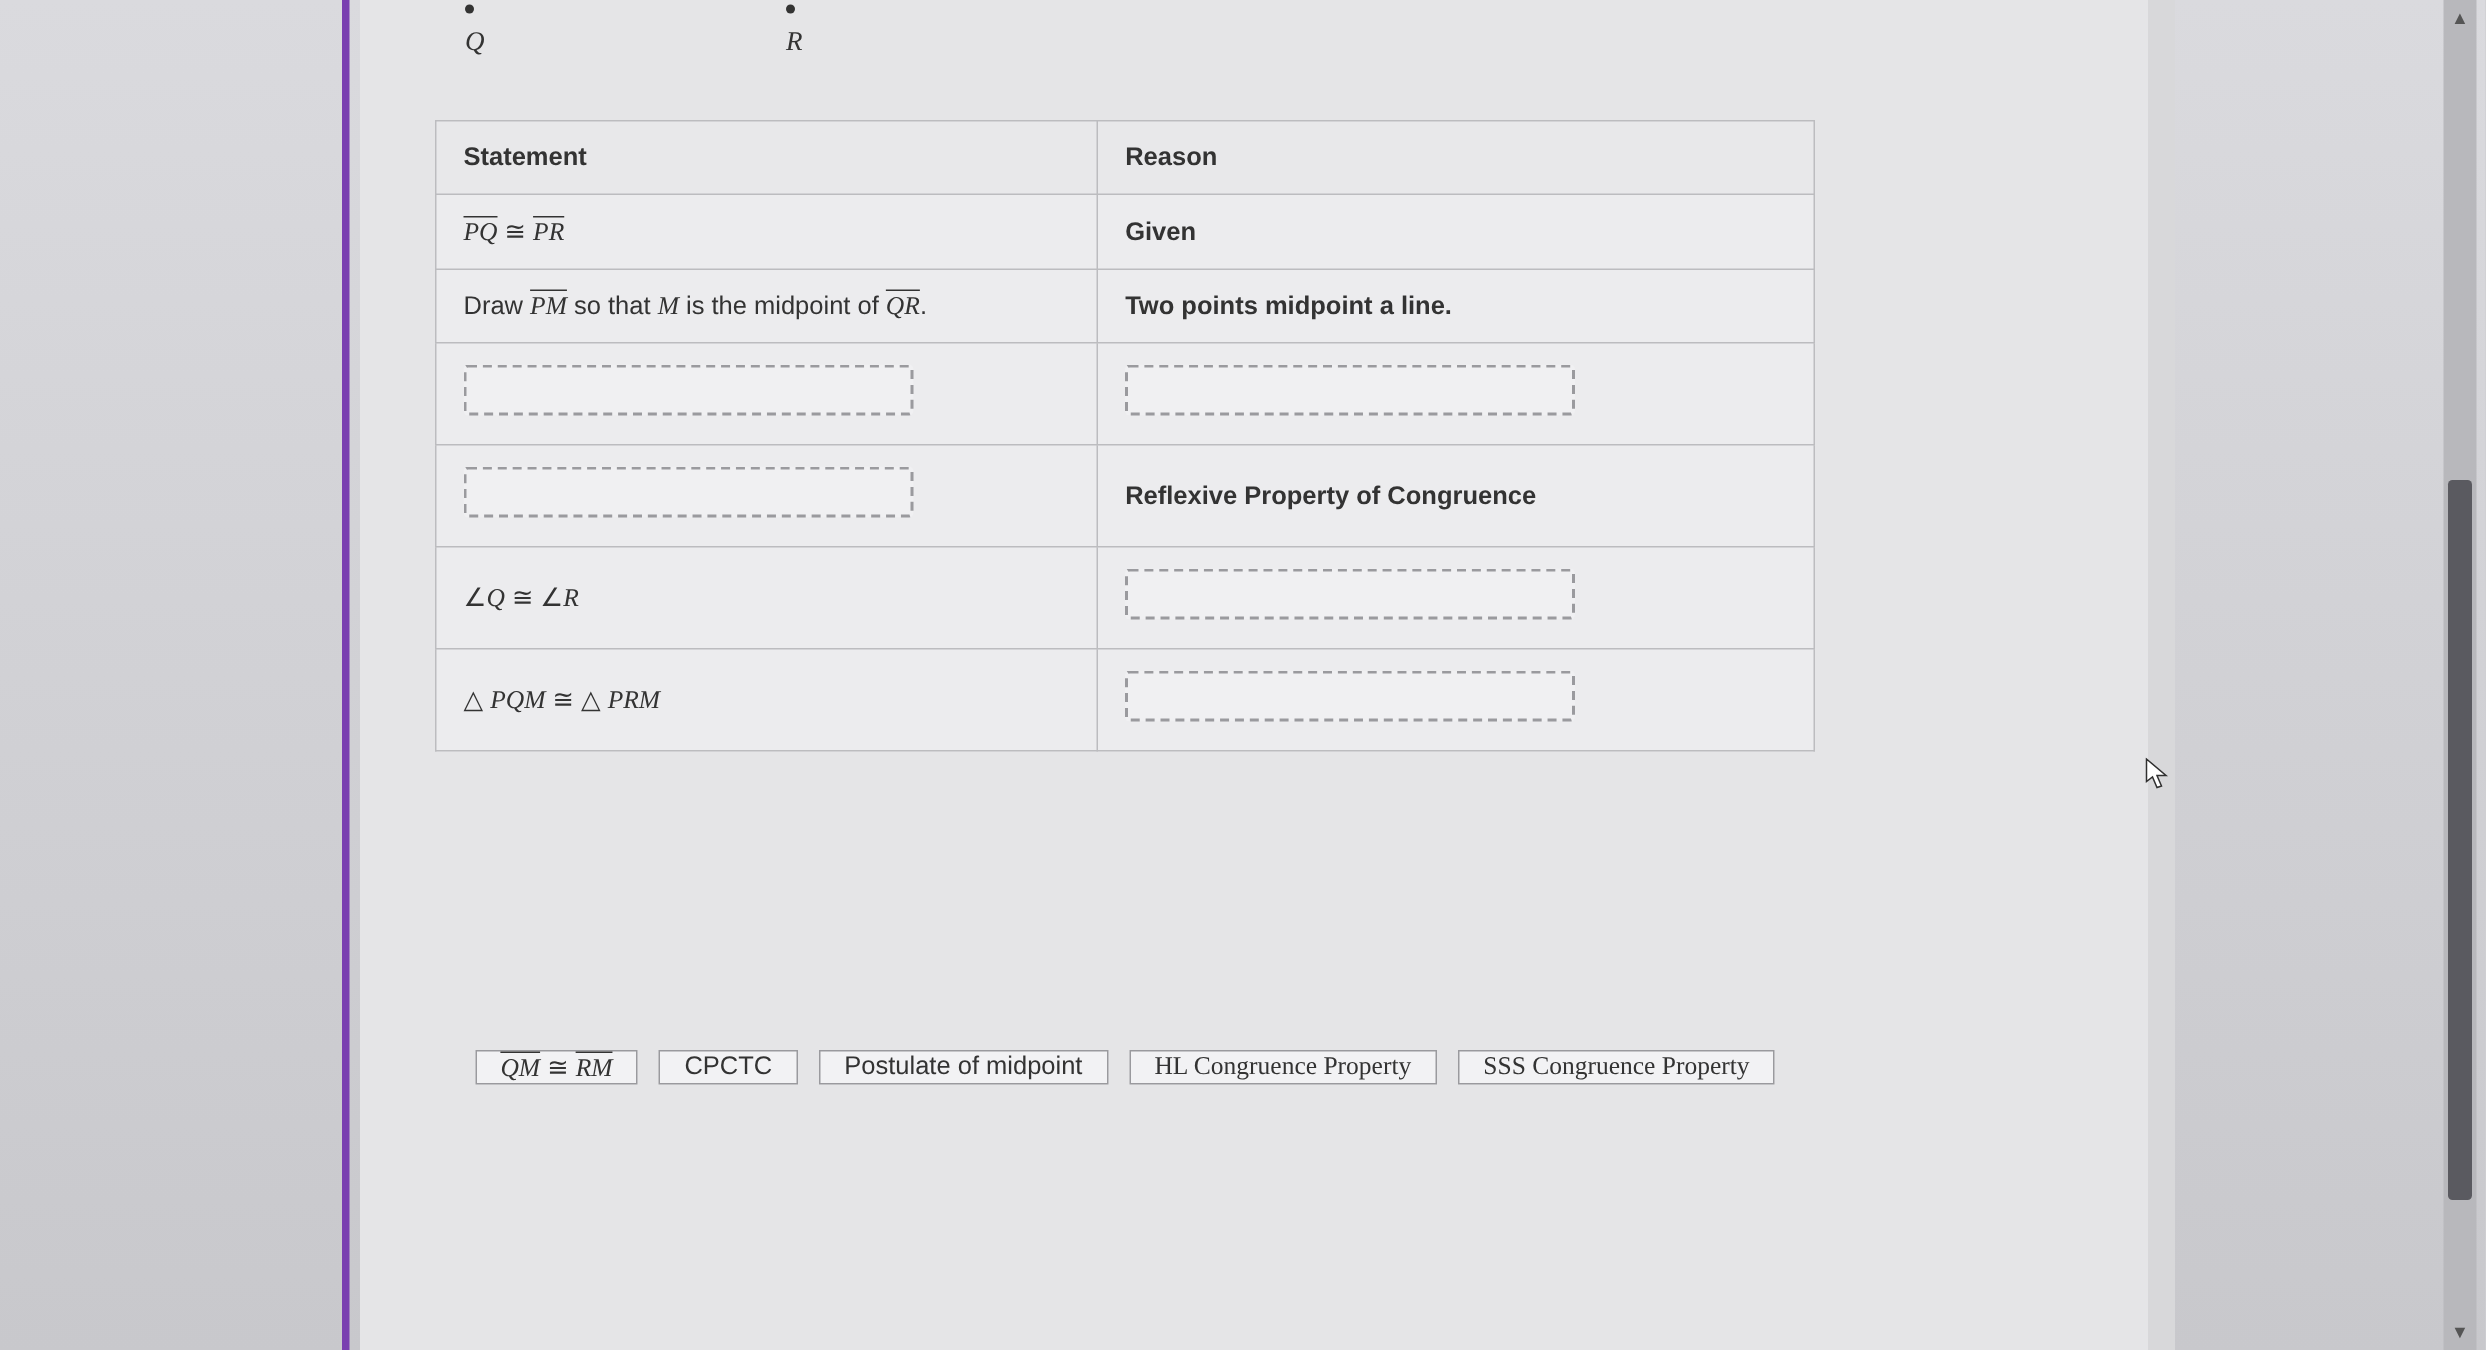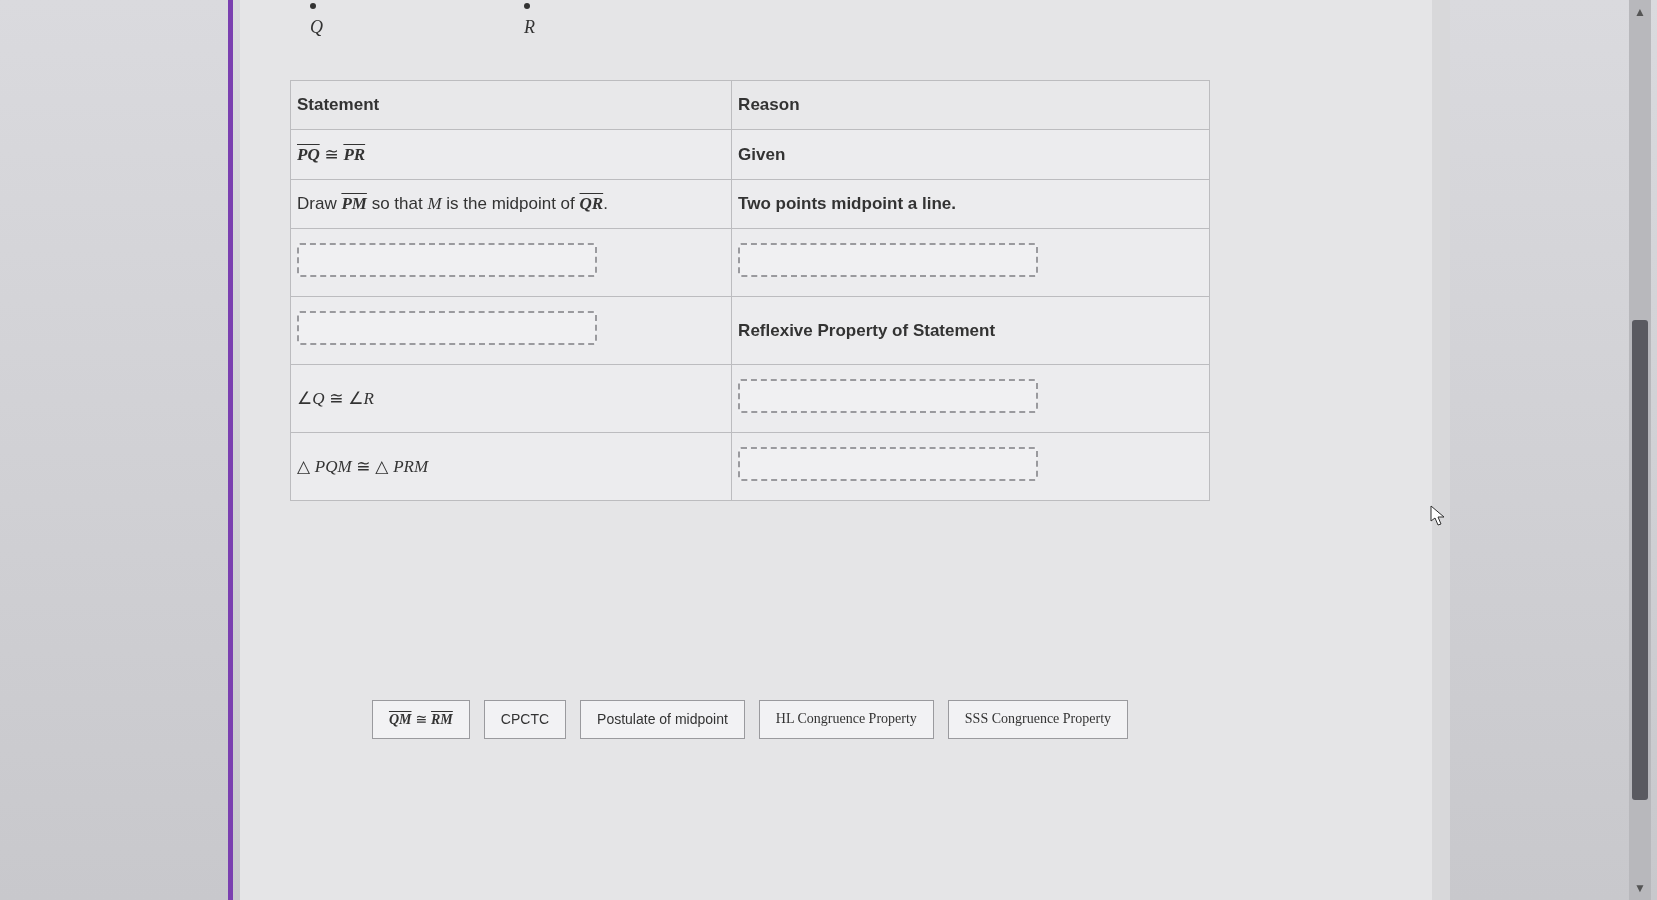--- a/index.html
+++ b/index.html
@@ -39,21 +39,21 @@
   .dot { display:inline-block; width:6px; height:6px; background:#333; border-radius:50%; vertical-align: 3px; margin-right:2px;}
   .proof-table {
     position: absolute;
     left: 50px; top: 80px;
     width: 920px;
     border-collapse: collapse;
     background: #ececee;
   }
   .proof-table th, .proof-table td {
     border: 1px solid #bcbcbf;
-    padding: 14px 6px;
+    padding: 14px 18px;
     text-align: left;
     vertical-align: middle;
     font-size: 17px;
     color: #333;
   }
   .proof-table th {
     font-weight: bold;
     background: #e8e8ea;
   }
   .proof-table td.stmt { width: 48%; }
@@ -73,31 +73,31 @@
   }
   .answer-bank .row {
     display: flex;
     justify-content: center;
     gap: 14px;
     margin-bottom: 14px;
     flex-wrap: wrap;
   }
   .tile {
     display: inline-block;
-    padding: 10px 16px;
+    padding: 0 16px;
     border: 1px solid #9a9a9e;
     background: #f2f2f4;
-    font-size: 14px;
+    font-size: 17px;
     color: #333;
     cursor: grab;
     white-space: nowrap;
   }
   .serif { font-family: "Times New Roman", serif; }
   .ital { font-style: italic; }
-  .seg { text-decoration: overline; font-style: italic; font-family:"Times New Roman",serif;font-weight:bold;}
+  .seg { text-decoration: overline; font-style: italic; font-family:"Times New Roman",serif;}
   
   .outer-scroll-track {
     position: absolute;
     right: 6px; top: 0; width: 22px; height: 900px;
     background: #b8b8bc;
   }
   .outer-scroll-arrow-up, .outer-scroll-arrow-down {
     position: absolute; left: 3px; width: 16px; height: 16px;
     color: #555; font-size: 12px; text-align:center; line-height:16px;
   }
@@ -153,21 +153,21 @@
           <tr>
             <td class="stmt">Draw <span class="seg">PM</span> so that <span class="serif ital">M</span> is the midpoint of <span class="seg">QR</span>.</td>
             <td class="reason">Two points midpoint a line.</td>
           </tr>
           <tr>
             <td class="stmt"><span class="dropzone"></span></td>
             <td class="reason"><span class="dropzone"></span></td>
           </tr>
           <tr>
             <td class="stmt"><span class="dropzone"></span></td>
-            <td class="reason">Reflexive Property of Statement</td>
+            <td class="reason">Reflexive Property of Congruence</td>
           </tr>
           <tr>
             <td class="stmt">∠<span class="serif ital">Q</span> ≅ ∠<span class="serif ital">R</span></td>
             <td class="reason"><span class="dropzone"></span></td>
           </tr>
           <tr>
             <td class="stmt">△ <span class="serif ital">PQM</span> ≅ △ <span class="serif ital">PRM</span></td>
             <td class="reason"><span class="dropzone"></span></td>
           </tr>
         </tbody>

